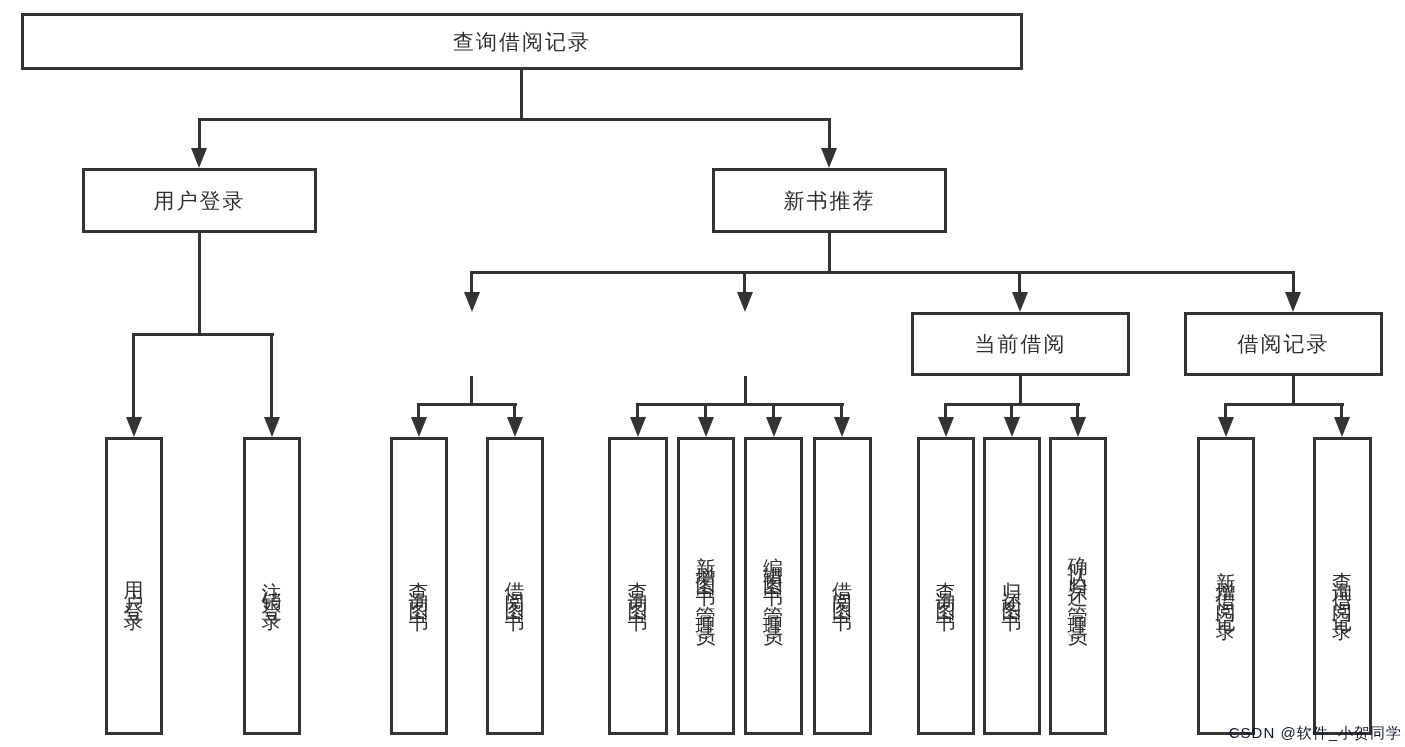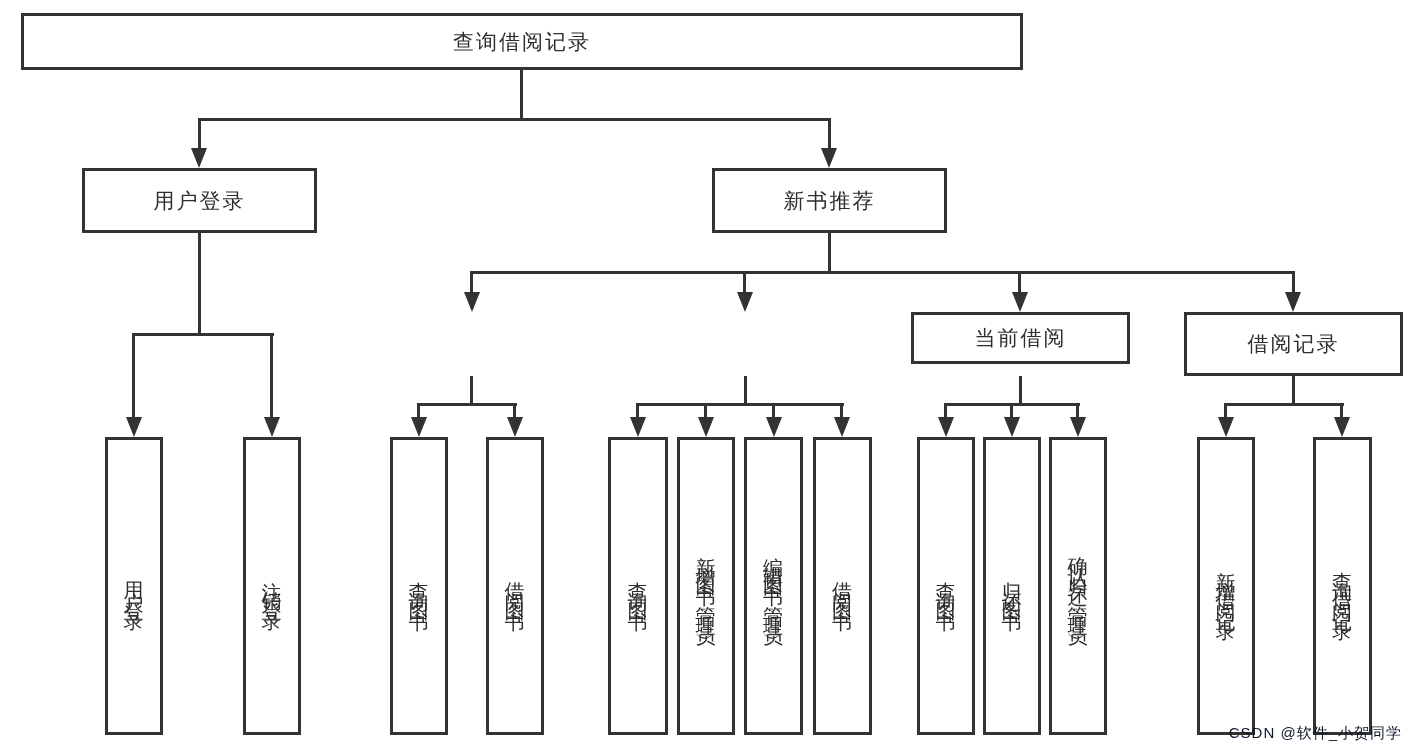--- a/index.html
+++ b/index.html
@@ -55,22 +55,22 @@
 </head>
 <body>
 
 <div id="canvas">
 
   <div class="box hbox" style="left:21px; top:13px; width:1002px; height:57px;">查询借阅记录</div>
 
   <div class="box hbox" style="left:82px; top:168px; width:235px; height:65px;">用户登录</div>
   <div class="box hbox" style="left:712px; top:168px; width:235px; height:65px;">新书推荐</div>
 
-  <div class="box hbox" style="left:911px; top:312px; width:219px; height:52px;">当前借阅</div>
-  <div class="box hbox" style="left:1184px; top:312px; width:219px; height:64px;">借阅记录</div>
+  <div class="box hbox" style="left:911px; top:312px; width:219px; height:64px;">当前借阅</div>
+  <div class="box hbox" style="left:1184px; top:312px; width:199px; height:64px;">借阅记录</div>
 
   <div class="box vbox" style="left:105px; top:437px; width:58px; height:298px;">用户登录</div>
   <div class="box vbox" style="left:243px; top:437px; width:58px; height:298px;">注销登录</div>
 
   <div class="box vbox" style="left:390px; top:437px; width:58px; height:298px;">查询图书</div>
   <div class="box vbox" style="left:486px; top:437px; width:58px; height:298px;">借阅图书</div>
 
   <div class="box vbox" style="left:608px; top:437px; width:60px; height:298px;">查询图书</div>
   <div class="box vbox" style="left:677px; top:437px; width:58px; height:298px;">新增图书（管理员）</div>
   <div class="box vbox" style="left:744px; top:437px; width:59px; height:298px;">编辑图书（管理员）</div>

